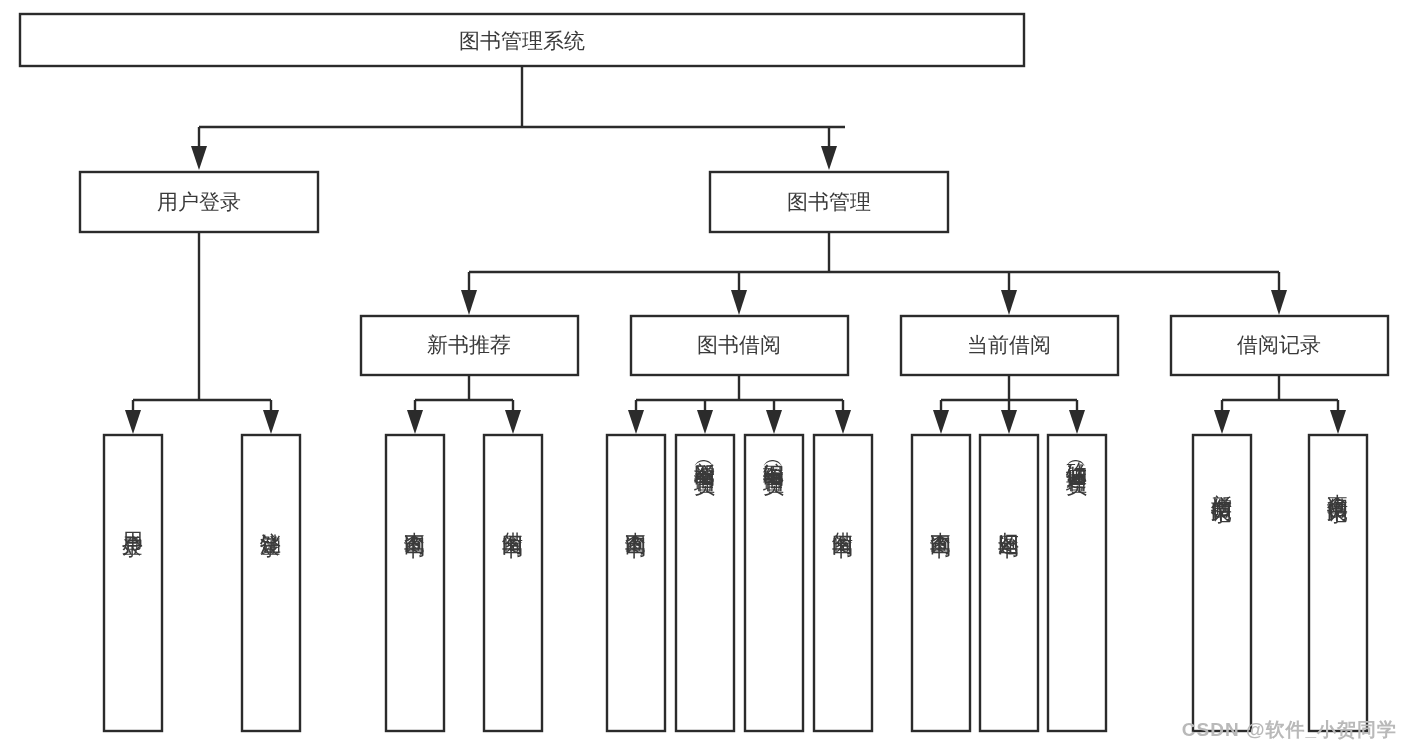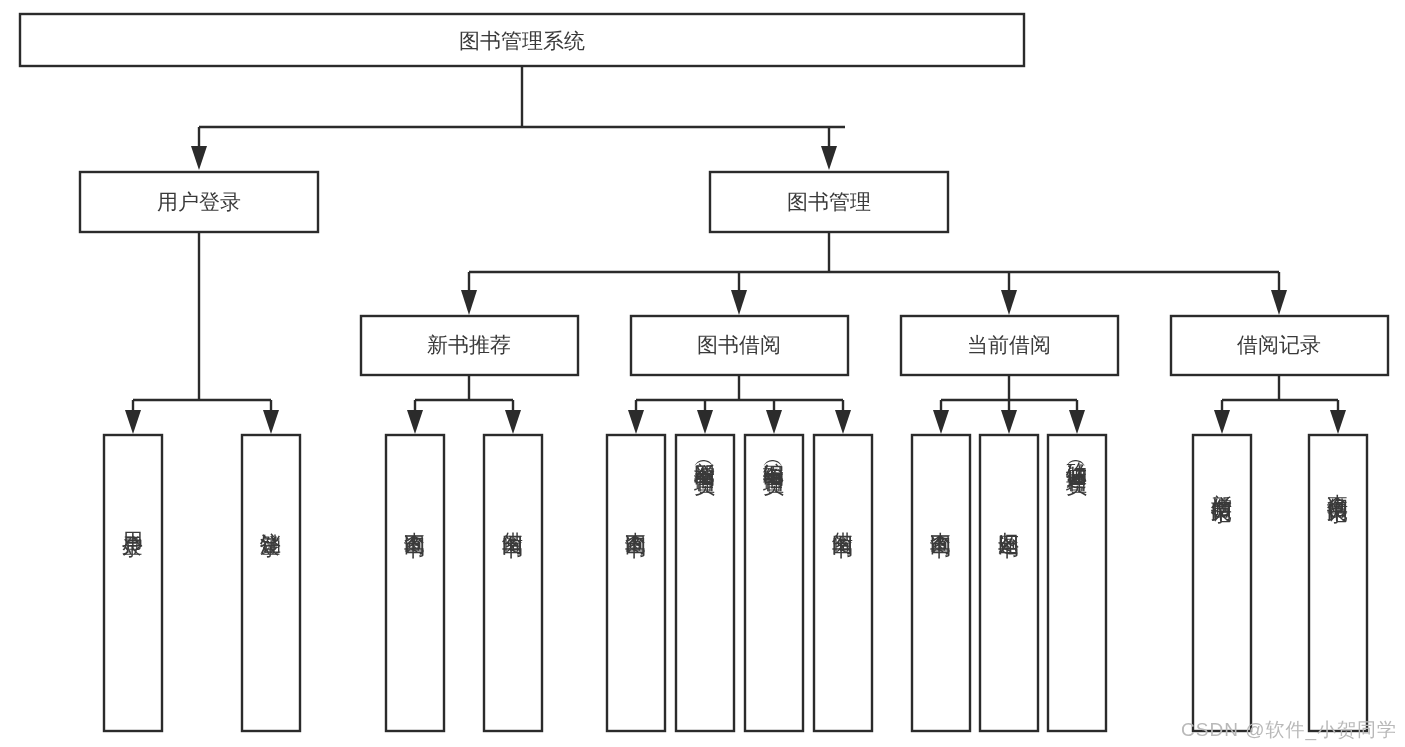--- a/index.html
+++ b/index.html
@@ -66,20 +66,21 @@
   }
   .watermark {
     position: absolute;
     right: 8px;
     bottom: 4px;
     font-family: "Liberation Sans", "DejaVu Sans", sans-serif;
     font-size: 19px;
     color: #b9b9b9;
     letter-spacing: 1px;
     white-space: nowrap;
+    font-weight: bold;
   }
 </style>
 </head>
 <body>
 
 <div id="stage">
 
   <svg id="diagram-svg" viewBox="0 0 1405 747">
 
     <g>

